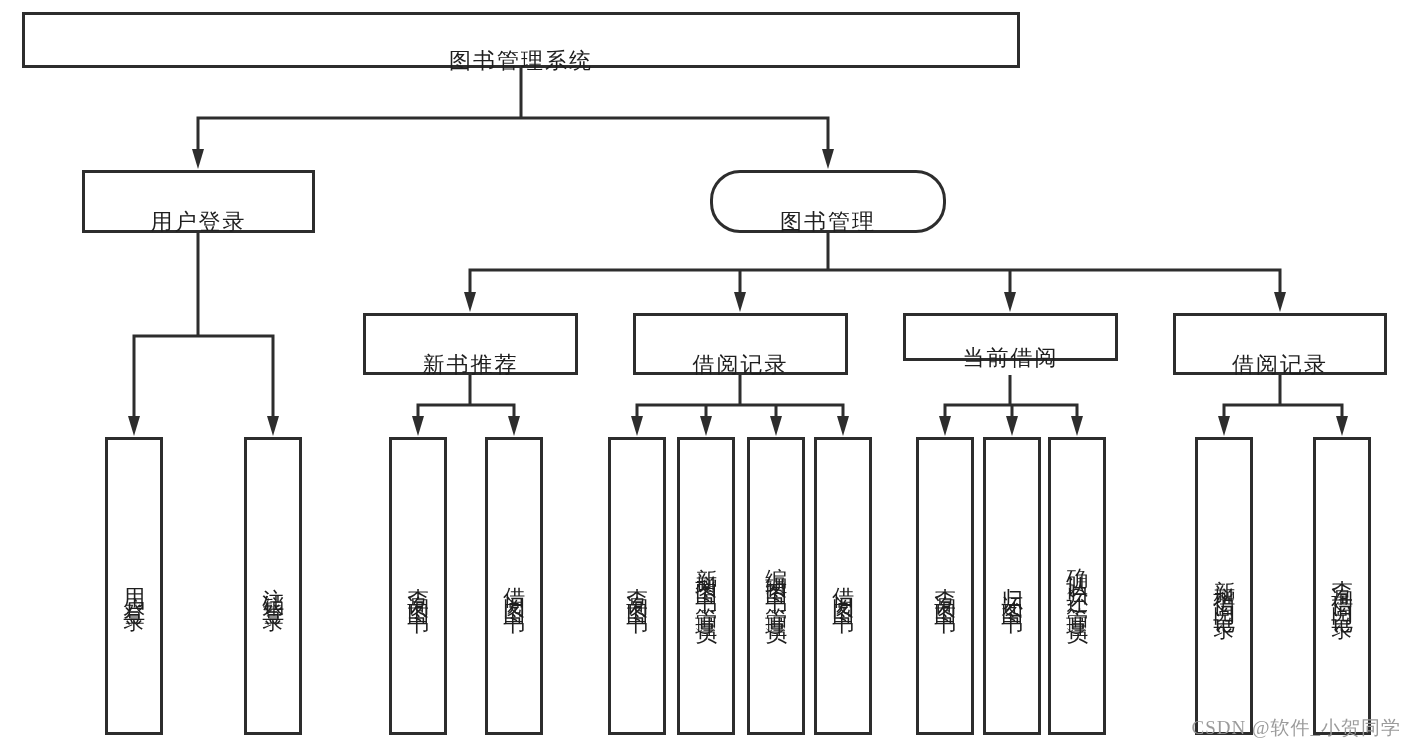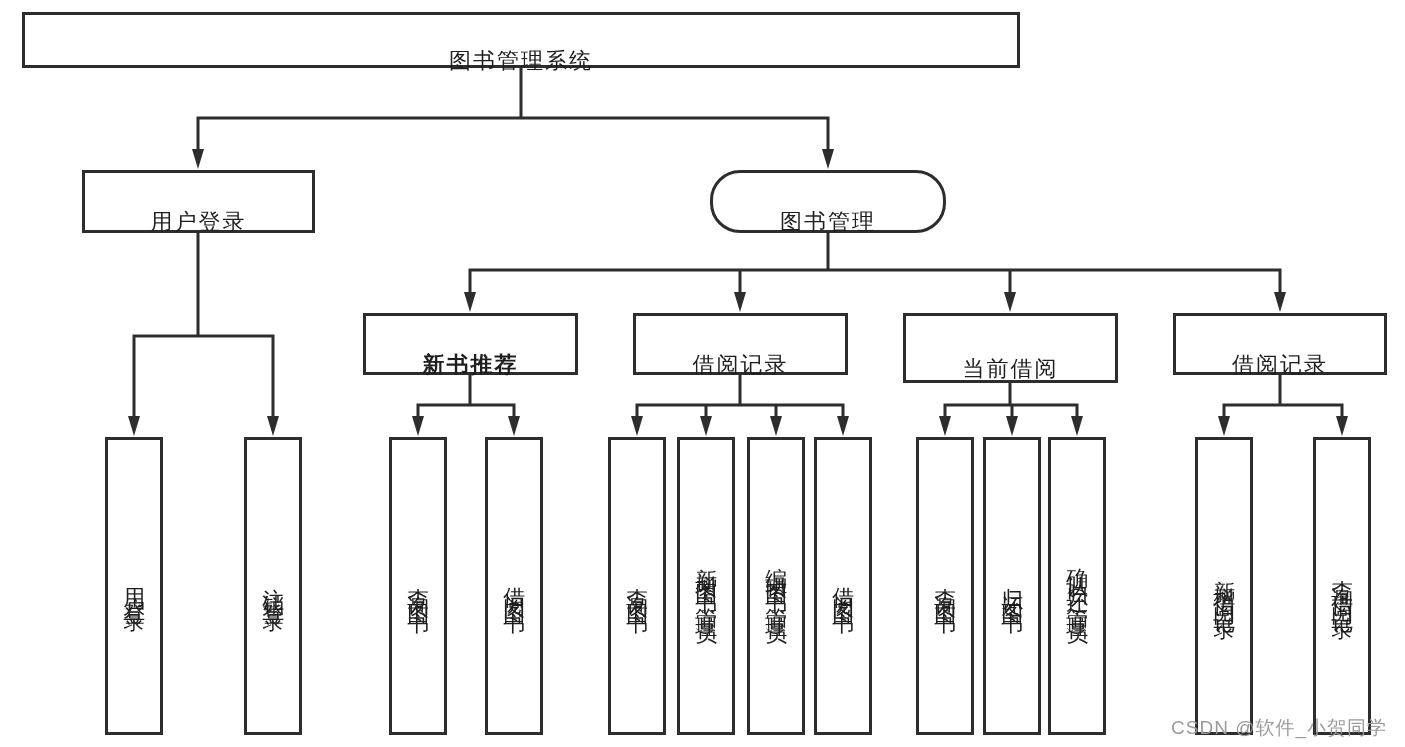--- a/index.html
+++ b/index.html
@@ -32,38 +32,39 @@
     text-orientation:mixed;
     font-size:22px;
     letter-spacing:8px;
     line-height:1.2;
     white-space:nowrap;
   }
   
   .n-root{left:22px;top:12px;width:998px;height:56px;}
   .n-user-login{left:82px;top:170px;width:233px;height:63px;}
   .n-book-mgmt{left:710px;top:170px;width:236px;height:63px;border-radius:30px;}
-  .n-new-book{left:363px;top:313px;width:215px;height:62px;font-weight:bold;}
+  .n-new-book{left:363px;top:313px;width:215px;height:62px;}
   .n-borrow{left:633px;top:313px;width:215px;height:62px;}
-  .n-current{left:903px;top:313px;width:215px;height:70px;}
+  .n-current{left:903px;top:313px;width:215px;height:48px;}
   .n-record{left:1173px;top:313px;width:214px;height:62px;}
   .leaf{top:437px;width:58px;height:298px;}
   .l1{left:105px;}  .l2{left:244px;}
   .l3{left:389px;}  .l4{left:485px;}
   .l5{left:608px;}  .l6{left:677px;}
   .l7{left:747px;}  .l8{left:814px;}
   .l9{left:916px;}  .l10{left:983px;} .l11{left:1048px;}
   .l12{left:1195px;} .l13{left:1313px;}
   #watermark{
     position:absolute;
-    right:18px;bottom:6px;
+    right:4px;bottom:6px;
     font-size:19px;
     color:#9b9b9b;
     letter-spacing:1px;
     white-space:nowrap;
+    font-family:Liberation Serif, serif;
   }
 </style>
 </head>
 <body>
 
 <div id="canvas">
 
   <svg id="wires" viewBox="0 0 1405 747" xmlns="http://www.w3.org/2000/svg">
     <g stroke="#2d2d2d" stroke-width="3" fill="none">
 

